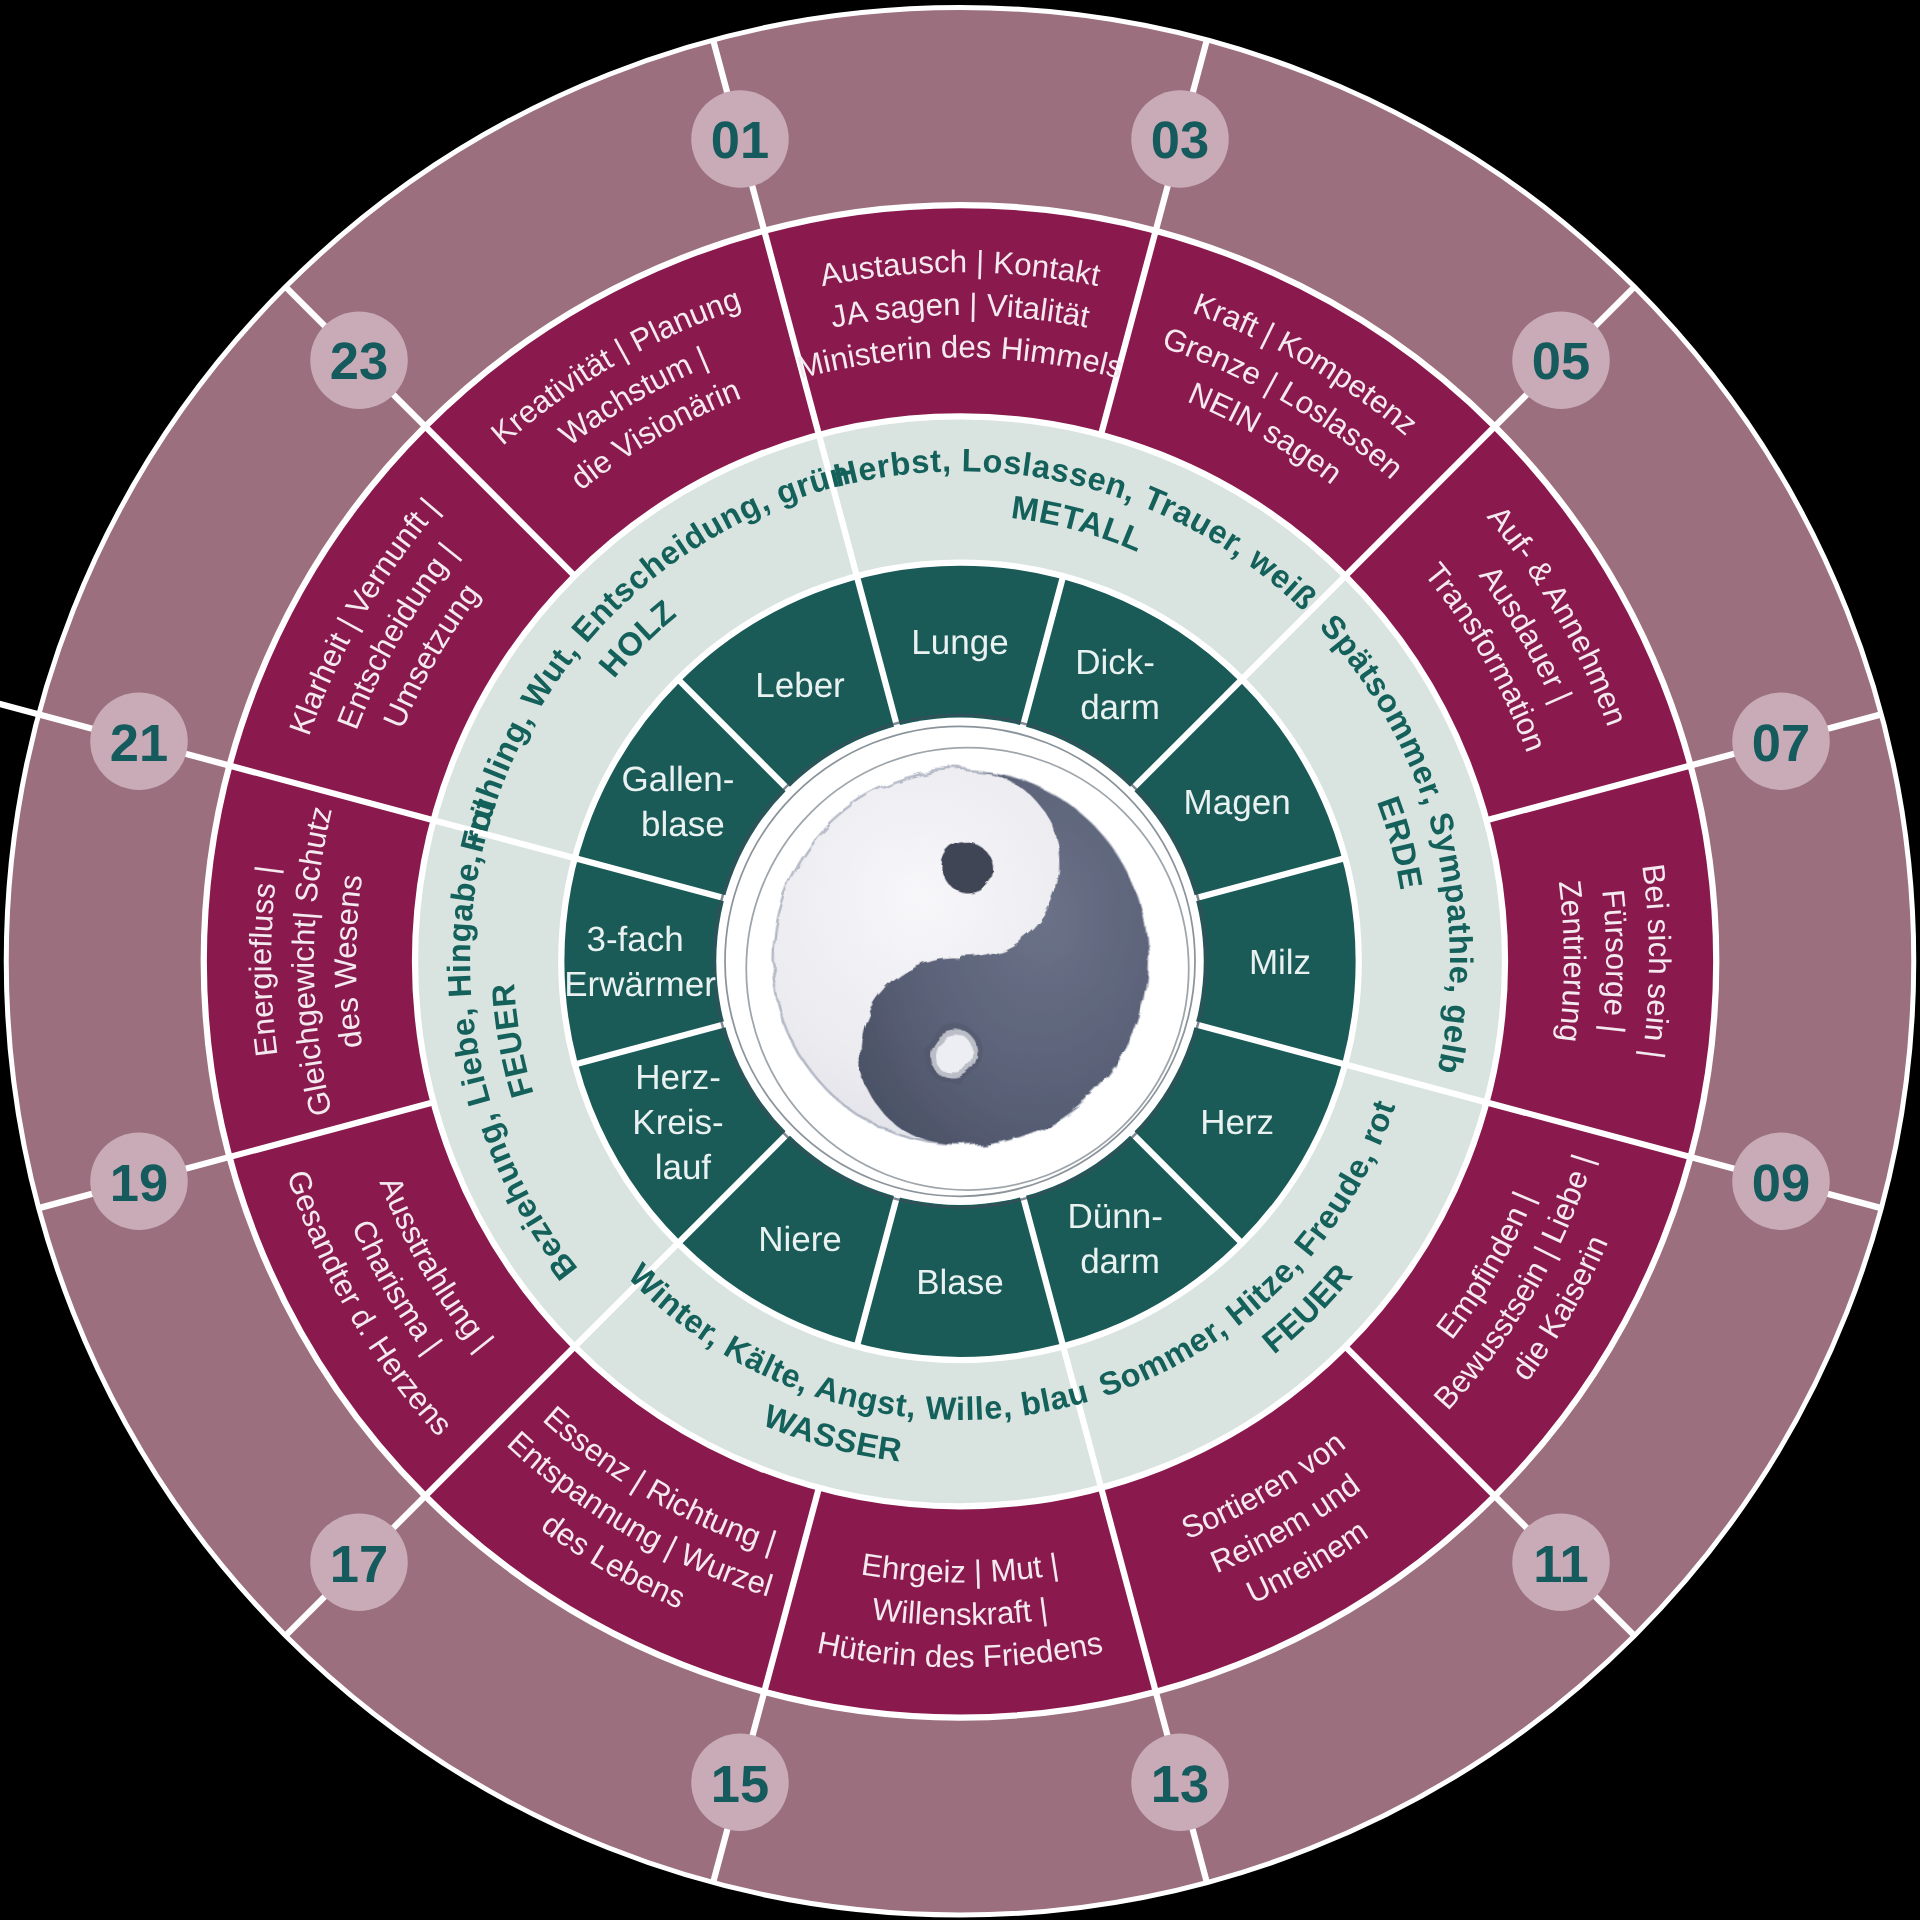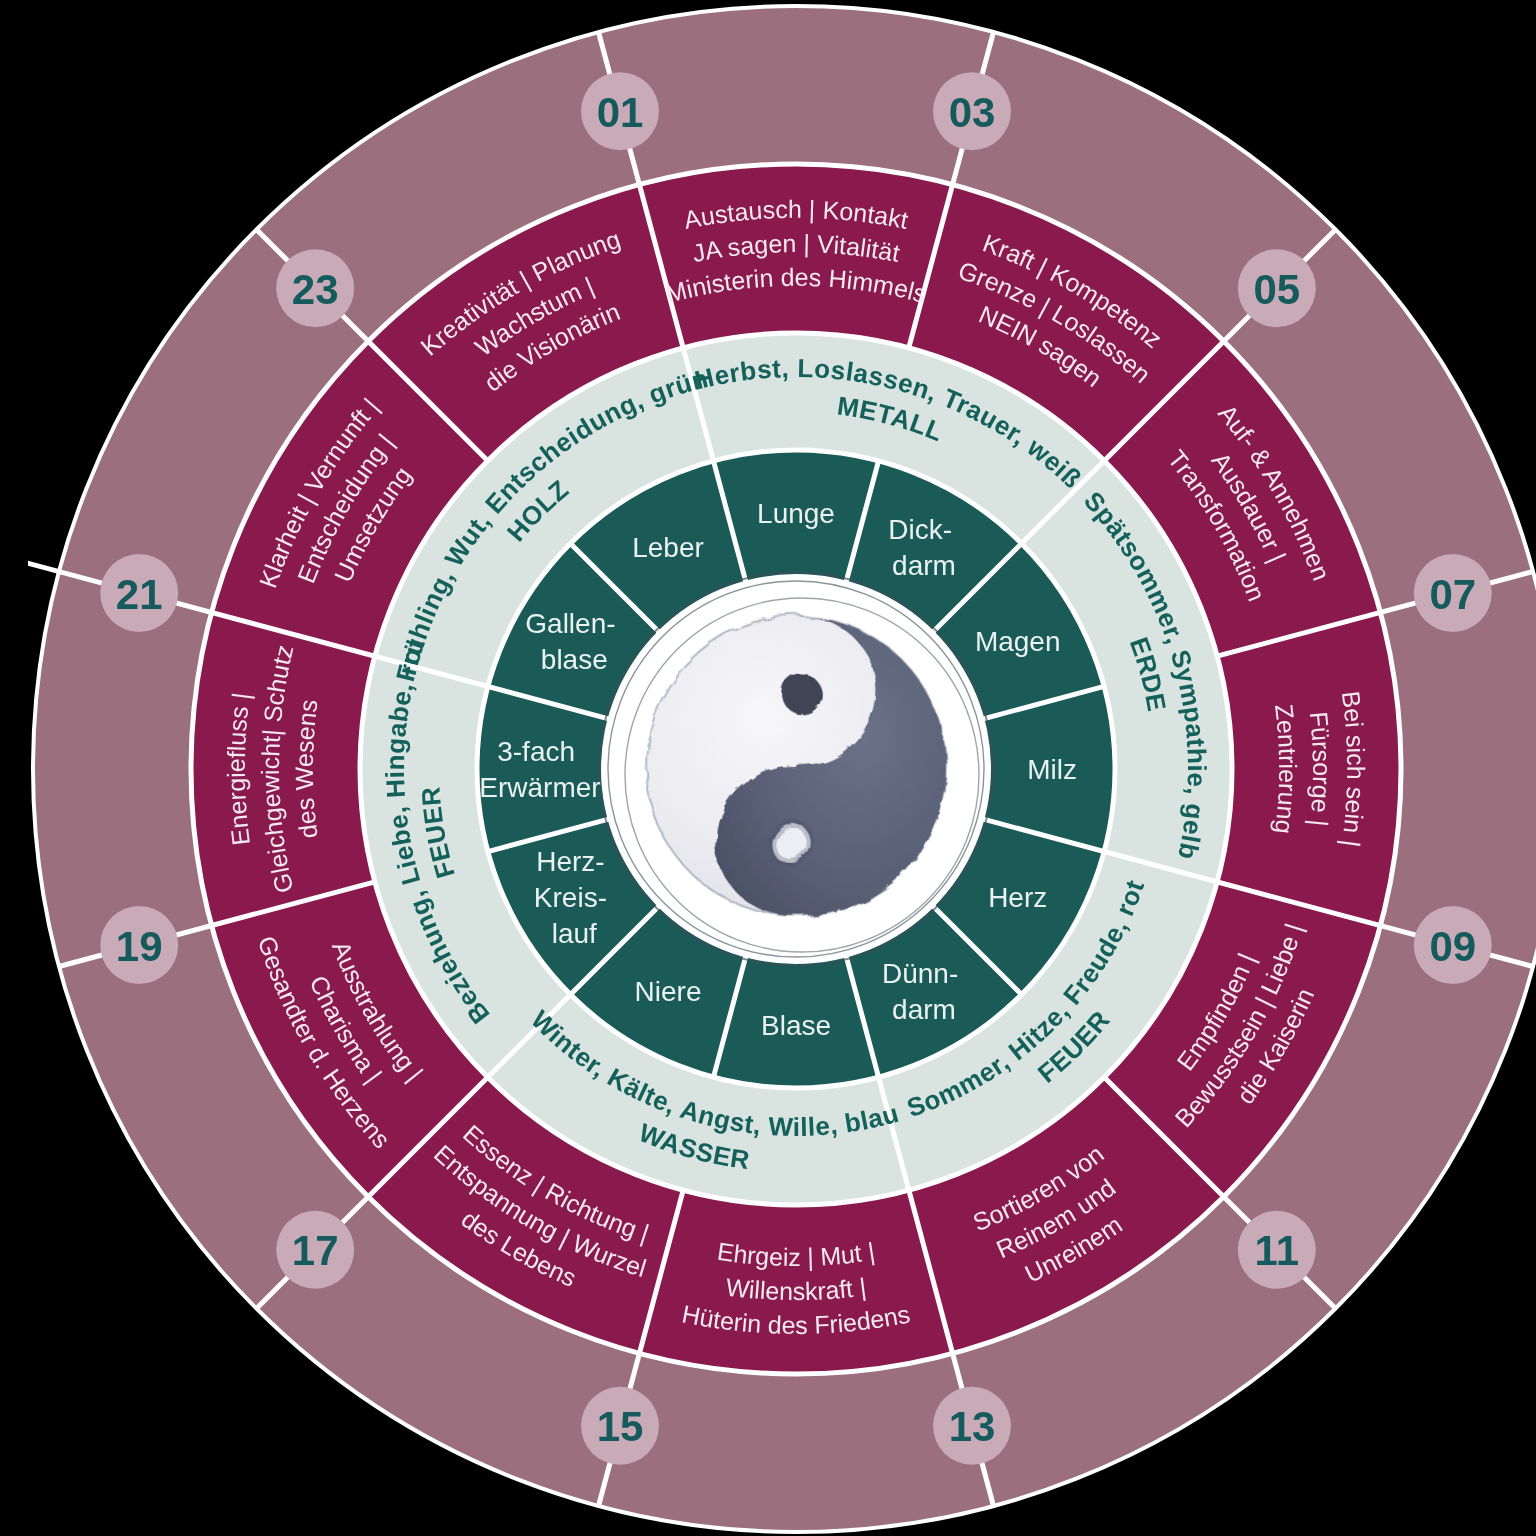--- a/index.html
+++ b/index.html
@@ -3,21 +3,21 @@
 <meta charset="utf-8">
 <style>
   :root{
     --outer-ring:#9b6f7d; --hour-badge:#c8abb7; --hour-text:#155a5c;
     --quality-ring:#8a1a4e; --quality-text:#f3e9ef;
     --element-ring:#d9e3e0; --element-text:#14605a;
     --organ-ring:#1a5b58; --organ-text:#eaf2f1;
     --divider:#ffffff; --bg:#000000;
   }
   html,body{margin:0;padding:0;background:var(--bg);}
-  .stage{width:1276px;height:1536px;position:relative;padding-left:28px;}
+  .stage{width:1276px;height:1536px;position:relative;}
   svg{display:block;width:1536px;height:1536px;font-family:"Liberation Sans",sans-serif;}
   .divider{stroke:var(--divider);stroke-width:5;fill:none;}
   .ringedge{stroke:var(--divider);stroke-width:5;}
   .outeredge{stroke:var(--divider);stroke-width:4;}
   .h{font-size:42px;font-weight:700;fill:var(--hour-text);text-anchor:middle;dominant-baseline:central;}
   .o{font-size:28px;font-weight:400;fill:var(--organ-text);text-anchor:middle;dominant-baseline:central;}
   .q{font-size:25px;font-weight:400;fill:var(--quality-text);text-anchor:middle;}
   .e{font-size:26px;font-weight:700;fill:var(--element-text);text-anchor:middle;letter-spacing:.5px;}
   .handcircle{fill:none;stroke:#3e4c58;}
 </style>

